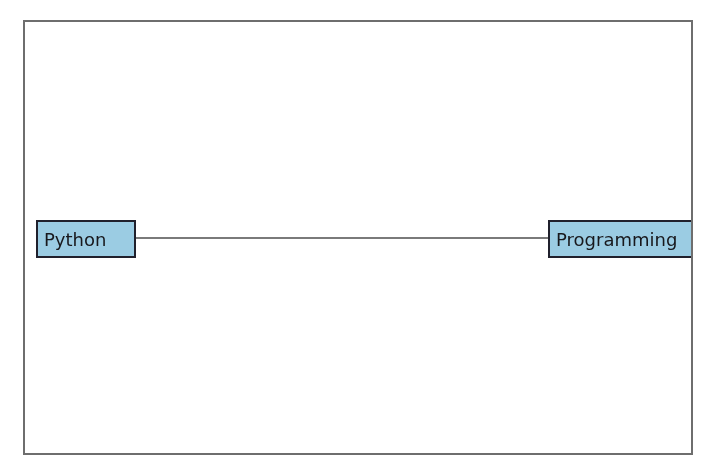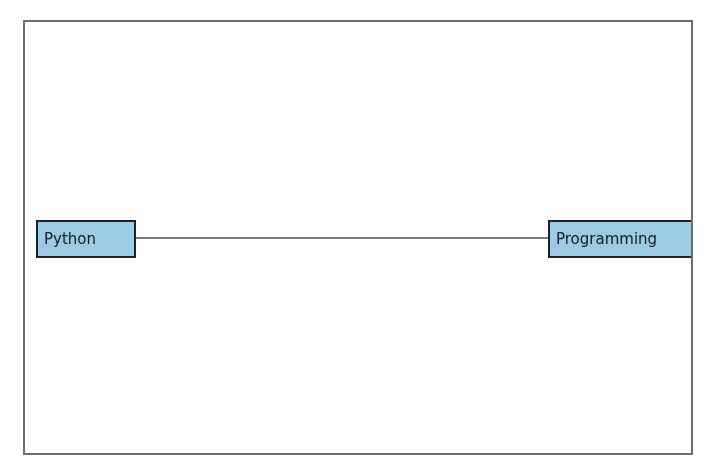--- a/index.html
+++ b/index.html
@@ -57,21 +57,21 @@
     box-sizing: border-box;
     border: 2px solid #20202c;
     background: #9bcce3;
     display: flex;
     align-items: center;
     white-space: nowrap;
     overflow: hidden;
   }
   .graph-node .node-label {
     font-family: "DejaVu Sans", sans-serif;
-    font-size: 15px;
+    font-size: 18px;
     line-height: 19px;
     color: #18181c;
     padding: 0 6px;
     white-space: nowrap;
   }
 
   
   #node-python {
     left: 13px;
     top: 200px;

